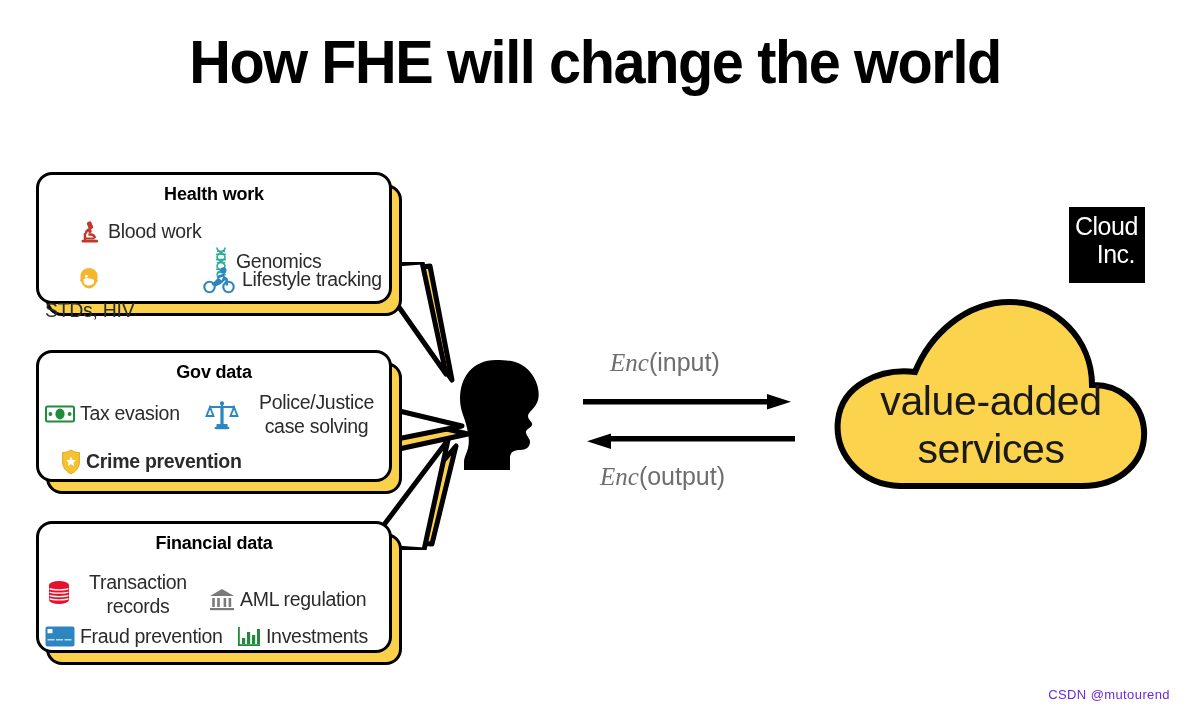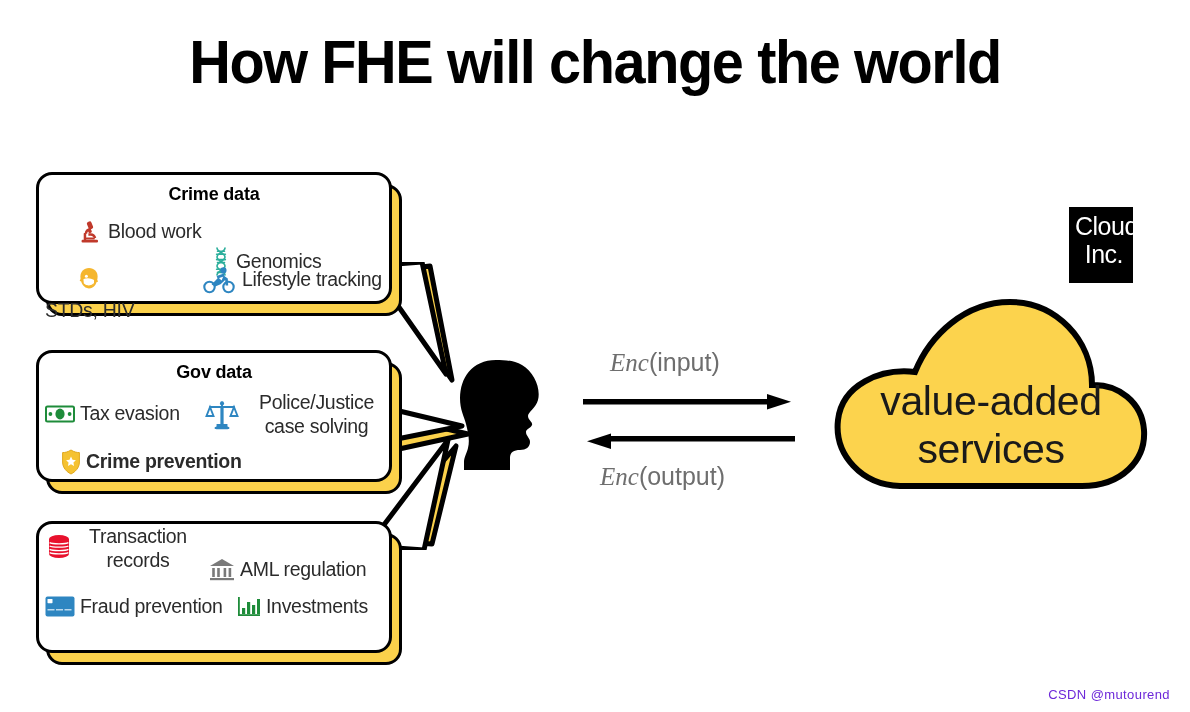--- a/index.html
+++ b/index.html
@@ -107,21 +107,21 @@
     font-size: 41px;
     color: #1a1a1a;
     line-height: 1.16;
     letter-spacing: -0.4px;
   }
 
   
   .cloud-inc {
     position: absolute;
     left: 1069px; top: 207px;
-    width: 64px; height: 76px;
+    width: 76px; height: 76px;
     background: #000;
     color: #fff;
     font-size: 25px;
     font-weight: 500;
     line-height: 1.1;
     padding: 6px 4px 0 6px;
     box-sizing: border-box;
     letter-spacing: -0.5px;
   }
   .cloud-inc .l2 { display: block; text-align: right; padding-right: 6px; }
@@ -153,21 +153,21 @@
   </svg>
 
   <svg class="tail" style="left:360px; top:440px;" width="130" height="110" viewBox="0 0 130 110">
     <path d="M16 100 L96 6 L72 104 Z" fill="#FBD14B" stroke="#000" stroke-width="5" stroke-linejoin="round"></path>
     <path d="M8 106 L88 0 L64 110 Z" fill="#fff" stroke="#000" stroke-width="5" stroke-linejoin="round"></path>
   </svg>
 
   <div class="box-wrap" style="left:36px; top:172px; width:356px; height:132px;">
     <div class="box-shadow"></div>
     <div class="box">
-      <div class="box-title">Crime data</div>
+      <div class="box-title">Health work</div>
       <div class="items">
 
         <div class="item" style="left:38px; top:14px;">
           <span class="ico">
             <svg width="26" height="26" viewBox="0 0 24 24">
               <g fill="#C0392B">
                 <rect x="9.8" y="2.2" width="4.4" height="7.2" rx="1.6" transform="rotate(-22 12 5.8)"></rect>
                 <rect x="10.2" y="9.0" width="3.2" height="4.0" rx="1.2" transform="rotate(-22 11.8 11)"></rect>
                 <path d="M7.2 13.6c0-3.1 2.3-5.2 5.1-5.2v2.2c-1.7 0-2.9 1.3-2.9 3z"></path>
                 <rect x="6.2" y="13.0" width="2.3" height="6.6" rx="0.6"></rect>
@@ -273,23 +273,24 @@
           <span class="lbl">Crime prevention</span>
         </div>
 
       </div>
     </div>
   </div>
 
   <div class="box-wrap" style="left:36px; top:521px; width:356px; height:132px;">
     <div class="box-shadow"></div>
     <div class="box">
+      <div class="box-title">Financial data</div>
       <div class="items">
 
-        <div class="item two-line" style="left:6px; top:0;align-items:center;">
+        <div class="item two-line" style="left:6px; top:16px;align-items:center;">
           <span class="ico">
             <svg width="28" height="30" viewBox="0 0 28 30">
               <g fill="#E8112D">
                 <ellipse cx="14" cy="6" rx="10" ry="4"></ellipse>
                 <rect x="4" y="6" width="20" height="15"></rect>
                 <ellipse cx="14" cy="21" rx="10" ry="4"></ellipse>
               </g>
               <g stroke="#fff" stroke-width="1.3" fill="none">
                 <path d="M4.6 9.6 C7 11.2, 21 11.2, 23.4 9.6"></path>
                 <path d="M4.6 13.0 C7 14.6, 21 14.6, 23.4 13.0"></path>

